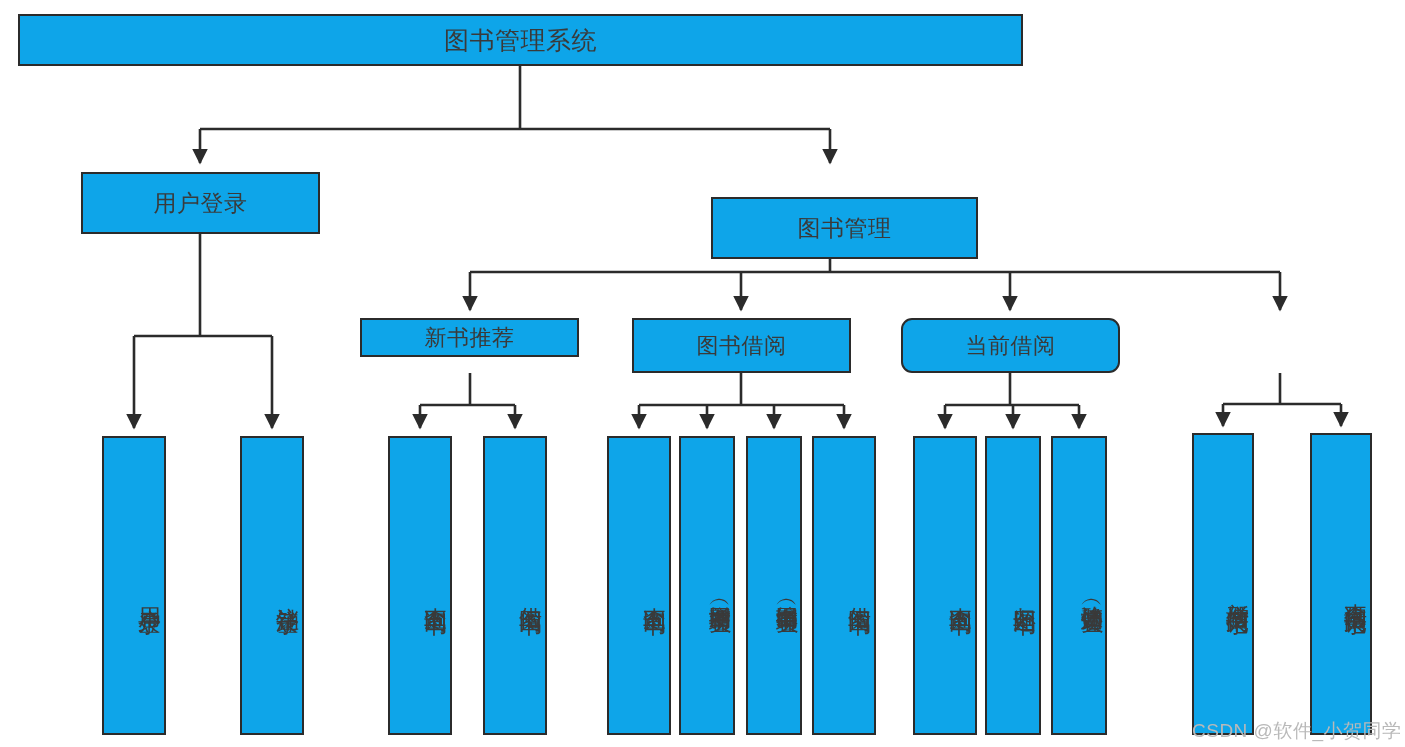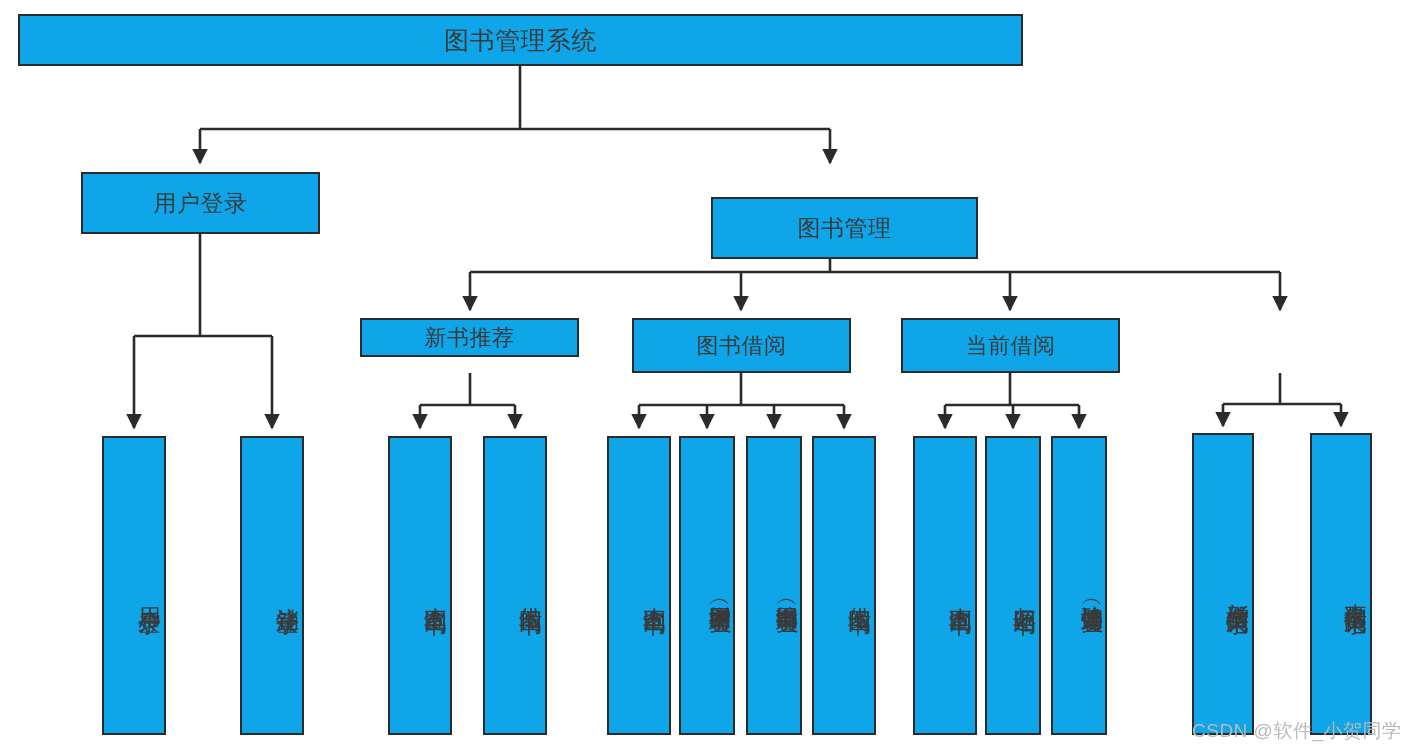--- a/index.html
+++ b/index.html
@@ -125,21 +125,21 @@
     </g>
   </svg>
 
   <div class="node root" style="left: 18px; top: 14px; width: 1005px; height: 52px;">图书管理系统</div>
 
   <div class="node lvl2" style="left: 81px; top: 172px; width: 239px; height: 62px;">用户登录</div>
   <div class="node lvl2" style="left: 711px; top: 160px; width: 267px; height: 62px; margin-top: 37px;">图书管理</div>
 
   <div class="node lvl3" style="left: 360px; top: 318px; width: 219px; height: 39px;">新书推荐</div>
   <div class="node lvl3" style="left: 632px; top: 318px; width: 219px; height: 55px;">图书借阅</div>
-  <div class="node lvl3" style="left: 901px; top: 318px; width: 219px; height: 55px;">当前借阅</div>
+  <div class="node lvl3" style="left: 901px; top: 318px; width: 219px; height: 55px; border-radius: 11px;">当前借阅</div>
 
   <div class="node leaf" style="left: 102px; top: 436px; width: 64px; height: 299px;">用户登录</div>
   <div class="node leaf" style="left: 240px; top: 436px; width: 64px; height: 299px;">注销登录</div>
   <div class="node leaf" style="left: 388px; top: 436px; width: 64px; height: 299px;">查询图书</div>
   <div class="node leaf" style="left: 483px; top: 436px; width: 64px; height: 299px;">借阅图书</div>
   <div class="node leaf" style="left: 607px; top: 436px; width: 64px; height: 299px;">查询图书</div>
   <div class="node leaf tall" style="left: 679px; top: 436px; width: 56px; height: 299px;">新增图书（管理员）</div>
   <div class="node leaf tall" style="left: 746px; top: 436px; width: 56px; height: 299px;">编辑图书（管理员）</div>
   <div class="node leaf" style="left: 812px; top: 436px; width: 64px; height: 299px;">借阅图书</div>
   <div class="node leaf" style="left: 913px; top: 436px; width: 64px; height: 299px;">查询图书</div>

